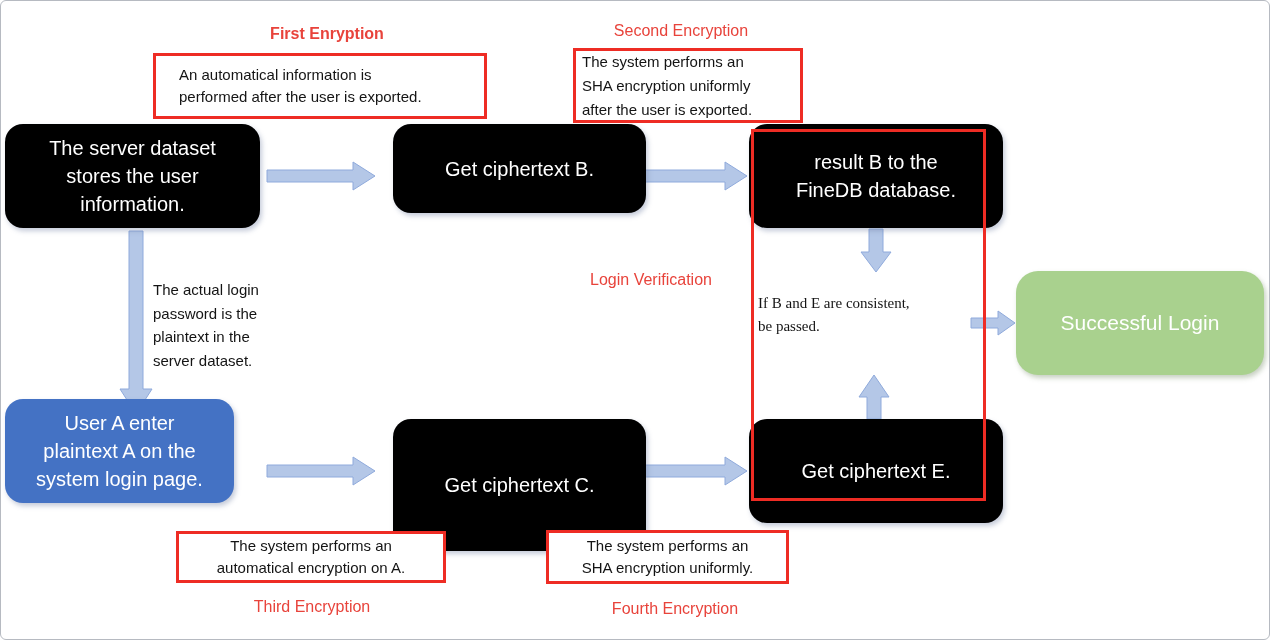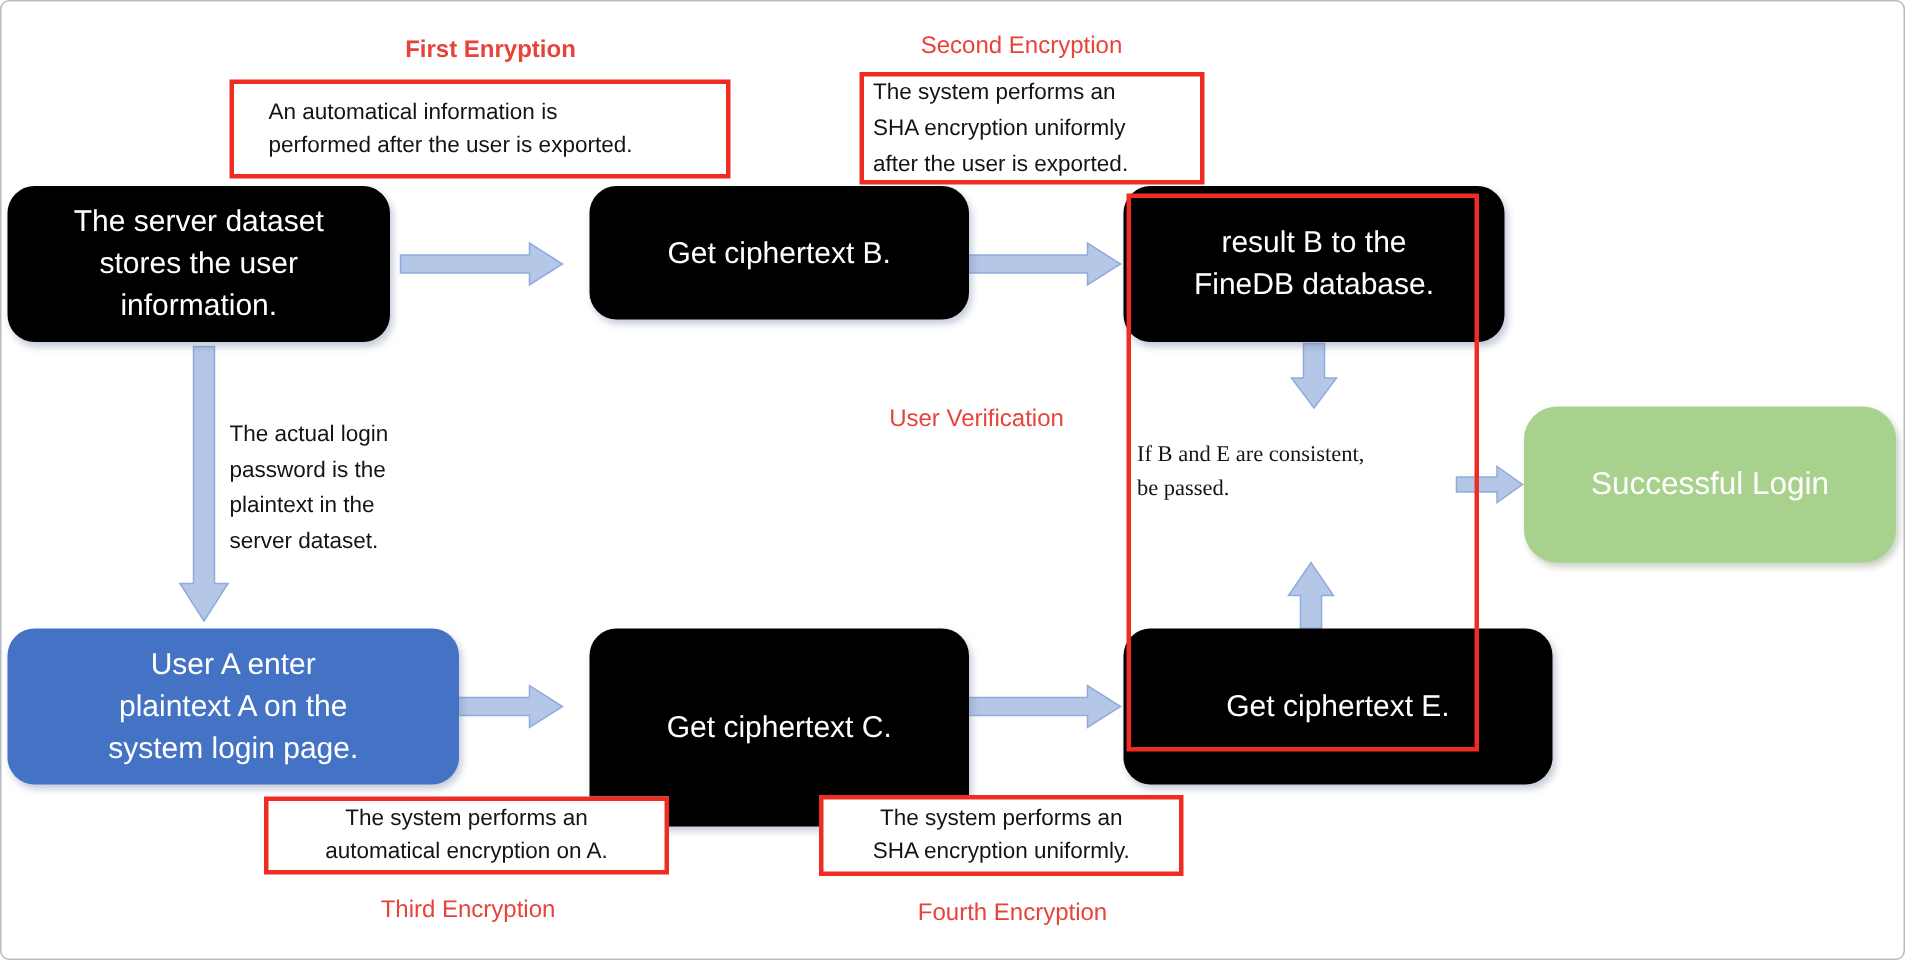--- a/index.html
+++ b/index.html
@@ -35,23 +35,23 @@
   .login-rect{
     position:absolute;left:750px;top:128px;width:235px;height:372px;
     border:3px solid #ee2c24;box-sizing:border-box;z-index:5;pointer-events:none;
   }
   .arrows{position:absolute;left:0;top:0;width:1270px;height:640px;z-index:1;}
   .arrows polygon{fill:#B4C7E7;stroke:#8FAADC;stroke-width:1;}
   
   #server-box   {left:4px;  top:123px;width:255px;height:104px;}
   #cipher-b-box {left:392px;top:123px;width:253px;height:89px;}
   #write-b-box  {left:748px;top:123px;width:254px;height:104px;}
-  #user-a-box   {left:4px;  top:418px;width:301px;height:104px;}
+  #user-a-box   {left:4px;  top:398px;width:229px;height:104px;}
   #cipher-c-box {left:392px;top:418px;width:253px;height:132px;}
-  #cipher-e-box {left:748px;top:418px;width:286px;height:104px;}
+  #cipher-e-box {left:748px;top:418px;width:254px;height:104px;}
   #success-box  {left:1015px;top:270px;width:248px;height:104px;}
   
   #ann-first  {left:152px;top:52px; width:334px;height:66px;padding-left:23px;}
   #ann-second {left:572px;top:47px; width:230px;height:75px;padding-left:6px;line-height:24px;}
   #ann-third  {left:175px;top:530px;width:270px;height:52px;}
   #ann-fourth {left:545px;top:529px;width:243px;height:54px;}
   
   #label-first  {left:326px;top:24px;font-weight:bold;}
   #label-second {left:680px;top:21px;}
   #label-third  {left:311px;top:597px;}
@@ -152,21 +152,21 @@
 
   <div class="ann centered" id="ann-fourth">
     <span class="line">The system performs an</span>
     <span class="line">SHA encryption uniformly.</span>
   </div>
 
   <div class="redlabel" id="label-first">First Enryption</div>
   <div class="redlabel" id="label-second">Second Encryption</div>
   <div class="redlabel" id="label-third">Third Encryption</div>
   <div class="redlabel" id="label-fourth">Fourth Encryption</div>
-  <div class="redlabel" id="label-login">User Verification</div>
+  <div class="redlabel" id="label-login">Login Verification</div>
 
   <div class="note" id="note-password">
     <span class="line">The actual login</span>
     <span class="line">password is the</span>
     <span class="line">plaintext in the</span>
     <span class="line">server dataset.</span>
   </div>
 
   <div class="note" id="note-consistency">
     <span class="line">If B and E are consistent,</span>

